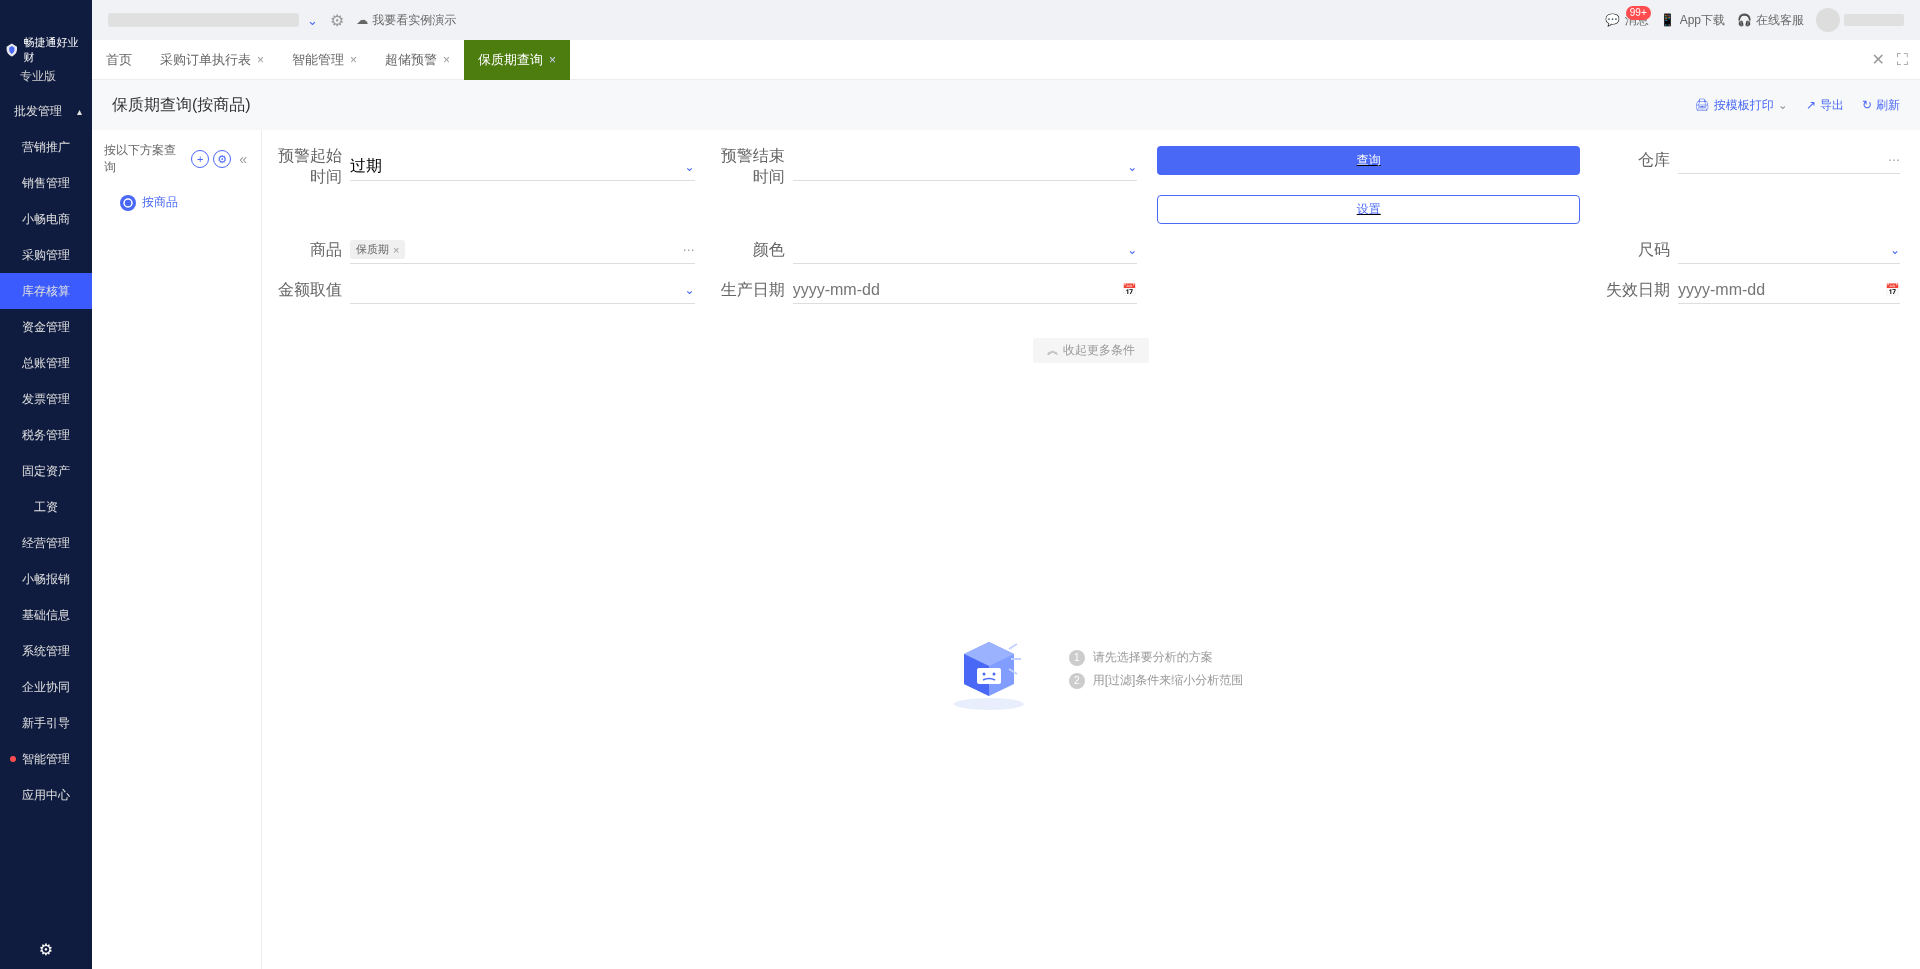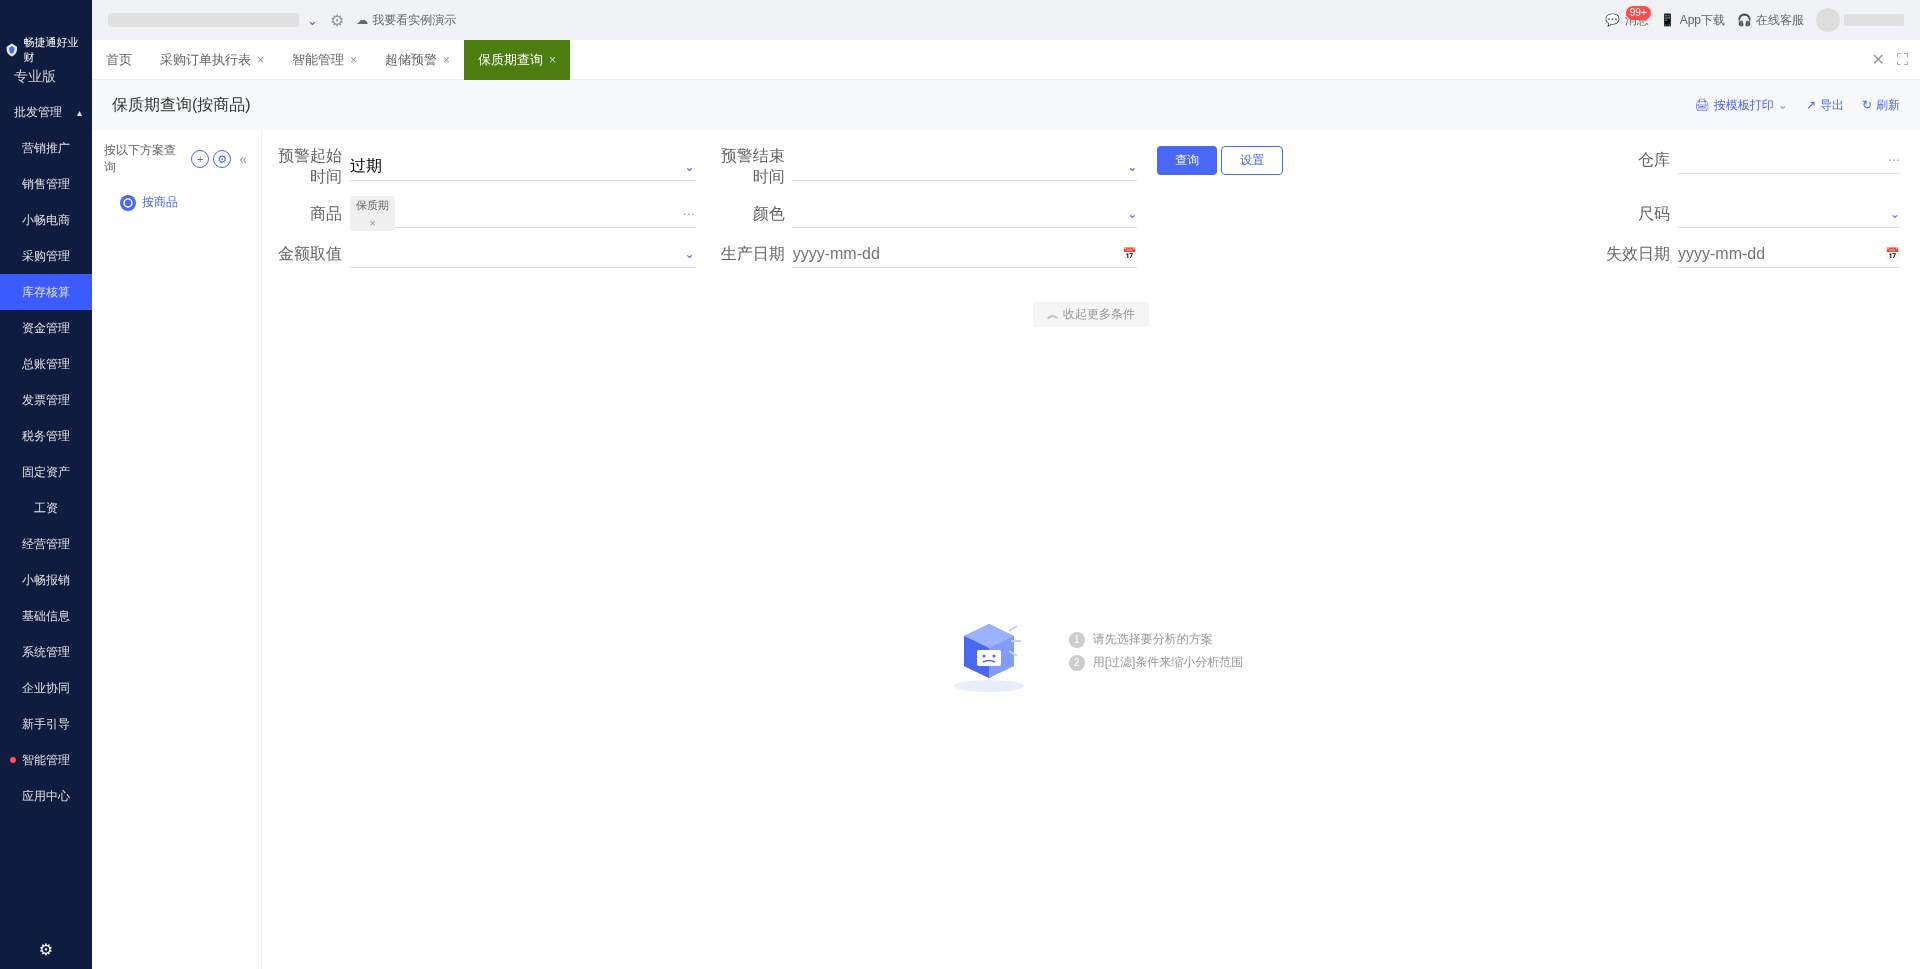--- a/index.html
+++ b/index.html
@@ -2,21 +2,21 @@
 <html><head>
 <meta charset="utf-8">
 <style>
 * { margin: 0; padding: 0; box-sizing: border-box; font-family: "Microsoft YaHei", -apple-system, sans-serif; }
 body { background: #f5f5f5; width: 1920px; height: 969px; overflow: hidden; display: flex; }
 
 
 .sidebar { width: 92px; background: #0f1c3f; color: #fff; display: flex; flex-direction: column; flex-shrink: 0; }
 .logo-area { height: 40px; display: flex; align-items: center; justify-content: center; font-size: 11px; gap: 4px; padding: 8px 4px 0; margin-top: 26px; }
 .logo-svg { width: 16px; height: 16px; }
-.edition { font-size: 14px; color: #ccc; padding: 2px 14px 8px; }
+.edition { font-size: 12px; color: #ccc; padding: 2px 20px 8px; }
 .nav-items { flex: 1; overflow-y: auto; }
 .nav-item { height: 36px; display: flex; align-items: center; justify-content: center; font-size: 12px; color: #e0e0e0; cursor: pointer; position: relative; }
 .nav-item.parent { justify-content: space-between; padding: 0 10px 0 14px; }
 .nav-item.active { background: #3b5bff; }
 .nav-item .chevron { font-size: 10px; }
 .nav-item .dot { width: 6px; height: 6px; background: #ff4d4f; border-radius: 50%; position: absolute; left: 10px; }
 .nav-settings { height: 40px; display: flex; align-items: center; justify-content: center; font-size: 16px; cursor: pointer; }
 
 
 .main { flex: 1; display: flex; flex-direction: column; background: #fff; }
@@ -59,24 +59,24 @@
 
 
 .filter-area { flex: 1; display: flex; flex-direction: column; }
 .filter-grid { display: grid; grid-template-columns: 1fr 1fr 1fr auto; gap: 12px 20px; padding: 16px 20px 16px 10px; align-items: start; }
 .filter-row { display: flex; align-items: center; gap: 8px; }
 .filter-label { width: 70px; text-align: right; font-size: 16px; color: #666; flex-shrink: 0; }
 .filter-input-wrap { flex: 1; position: relative; display: flex; align-items: center; border-bottom: 1px solid #ddd; height: 28px; }
 .filter-input-wrap input { border: none; background: transparent; flex: 1; font-size: 16px; outline: none; }
 .filter-suffix { color: #999; font-size: 12px; cursor: pointer; }
 .filter-suffix.blue { color: #4968f6; }
-.tag { background: #f0f0f0; padding: 2px 6px; border-radius: 3px; font-size: 11px; color: #666; display: inline-flex; align-items: center; gap: 4px; flex-direction: column; }
+.tag { background: #f0f0f0; padding: 2px 6px; border-radius: 3px; font-size: 11px; color: #666; display: inline-flex; align-items: center; gap: 4px; }
 .tag .x { cursor: pointer; color: #999; }
 
-.action-col { display: flex; flex-direction: row; gap: 4px; }
+.action-col { display: flex; flex-direction: column; gap: 20px; text-decoration: underline; }
 .btn-primary { background: #4968f6; color: #fff; border: none; padding: 6px 18px; border-radius: 4px; font-size: 12px; cursor: pointer; }
 .btn-outline { background: #fff; color: #4968f6; border: 1px solid #4968f6; padding: 5px 18px; border-radius: 4px; font-size: 12px; cursor: pointer; }
 
 .collapse-bar { display: flex; justify-content: center; padding: 6px 0; }
 .collapse-btn { background: #f5f5f5; color: #999; font-size: 12px; padding: 4px 14px; border-radius: 3px; cursor: pointer; display: flex; align-items: center; gap: 4px; }
 
 
 .empty-state { flex: 1; display: flex; align-items: center; justify-content: center; gap: 30px; }
 .empty-illust { width: 100px; height: 90px; position: relative; }
 .empty-steps { font-size: 12px; color: #999; }

